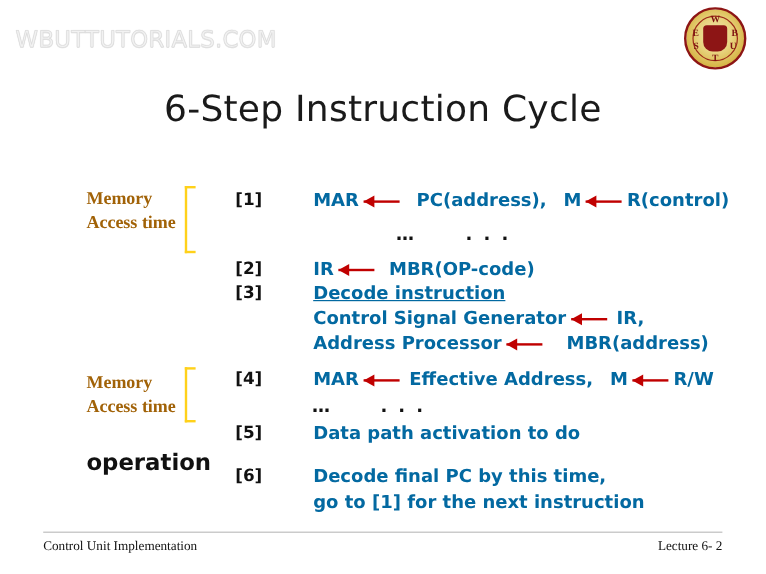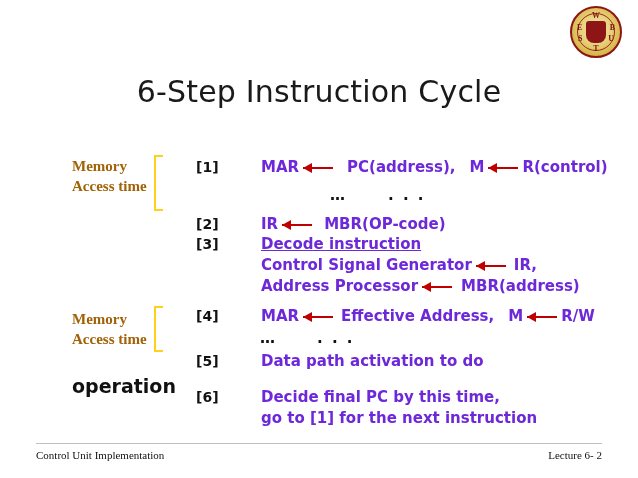--- a/index.html
+++ b/index.html
@@ -128,21 +128,21 @@
   }
   .brace-1 { left: 154px; top: 155px; height: 56px; }
   .brace-2 { left: 154px; top: 306px; height: 46px; }
 
   
   .body-line {
     position: absolute;
     font-family: "DejaVu Sans", sans-serif;
     font-size: 15px;
     font-weight: bold;
-    color: #6d28d9;
+    color: #0369a1;
     white-space: nowrap;
   }
   .step-num { position: absolute; font-family: "DejaVu Sans", sans-serif; font-size: 14px; font-weight: bold; color: #111111; }
 
   
   .arrow {
     display: inline-block;
     position: relative;
     width: 30px;
     height: 11px;
@@ -196,20 +196,21 @@
   }
   .footer-left { left: 36px; }
   .footer-center { left: 242px; }
   .footer-right { right: 36px; }
 </style>
 </head>
 <body>
 
 <div class="slide">
 
+  <div class="site-brand">WBUTTUTORIALS.COM</div>
 
   <div class="seal">
     <div class="seal-inner"></div>
     <div class="seal-letter l1">W</div>
     <div class="seal-letter l2">B</div>
     <div class="seal-letter l3">U</div>
     <div class="seal-letter l4">T</div>
     <div class="seal-letter l5">S</div>
     <div class="seal-letter l6">E</div>
     <div class="seal-core"></div>
@@ -238,34 +239,34 @@
   <div class="body-line" style="left:261px; top:215px;">
     <span>IR</span><span class="arrow"></span><span style="margin-left:8px;">MBR(OP-code)</span>
   </div>
 
   <div class="step-num" style="left:196px; top:236px;">[3]</div>
   <div class="body-line" style="left:261px; top:235px;text-decoration:underline;">Decode instruction</div>
   <div class="body-line" style="left:261px; top:256px;">
     <span>Control Signal Generator</span><span class="arrow"></span><span style="margin-left:4px;">IR,</span>
   </div>
   <div class="body-line" style="left:261px; top:277px;">
-    <span>Address Processor</span><span class="arrow"></span><span style="margin-left:5px;">MBR(address)</span>
+    <span>Address Processor</span><span class="arrow"></span><span style="margin-left:16px;">MBR(address)</span>
   </div>
 
   <div class="step-num" style="left:196px; top:308px;">[4]</div>
   <div class="body-line" style="left:261px; top:307px;text-align:right;">
     <span>MAR</span><span class="arrow"></span><span style="margin-left:4px;">Effective Address,</span><span style="margin-left:14px;">M</span><span class="arrow"></span><span>R/W</span>
   </div>
   <div class="dots" style="left:260px; top:329px;">…</div>
   <div class="dots" style="left:317px; top:329px;">. . .</div>
 
   <div class="step-num" style="left:196px; top:353px;">[5]</div>
   <div class="body-line" style="left:261px; top:352px;">Data path activation to do</div>
 
   <div class="step-num" style="left:196px; top:389px;">[6]</div>
-  <div class="body-line" style="left:261px; top:388px;">Decide final PC by this time,</div>
+  <div class="body-line" style="left:261px; top:388px;">Decode final PC by this time,</div>
   <div class="body-line" style="left:261px; top:409px;">go to [1] for the next instruction</div>
 
   <div class="footer-rule"></div>
   <div class="footer-text footer-left">Control Unit Implementation</div>
   <div class="footer-text footer-right">Lecture 6- 2</div>
 
 </div>
 
 </body></html>

